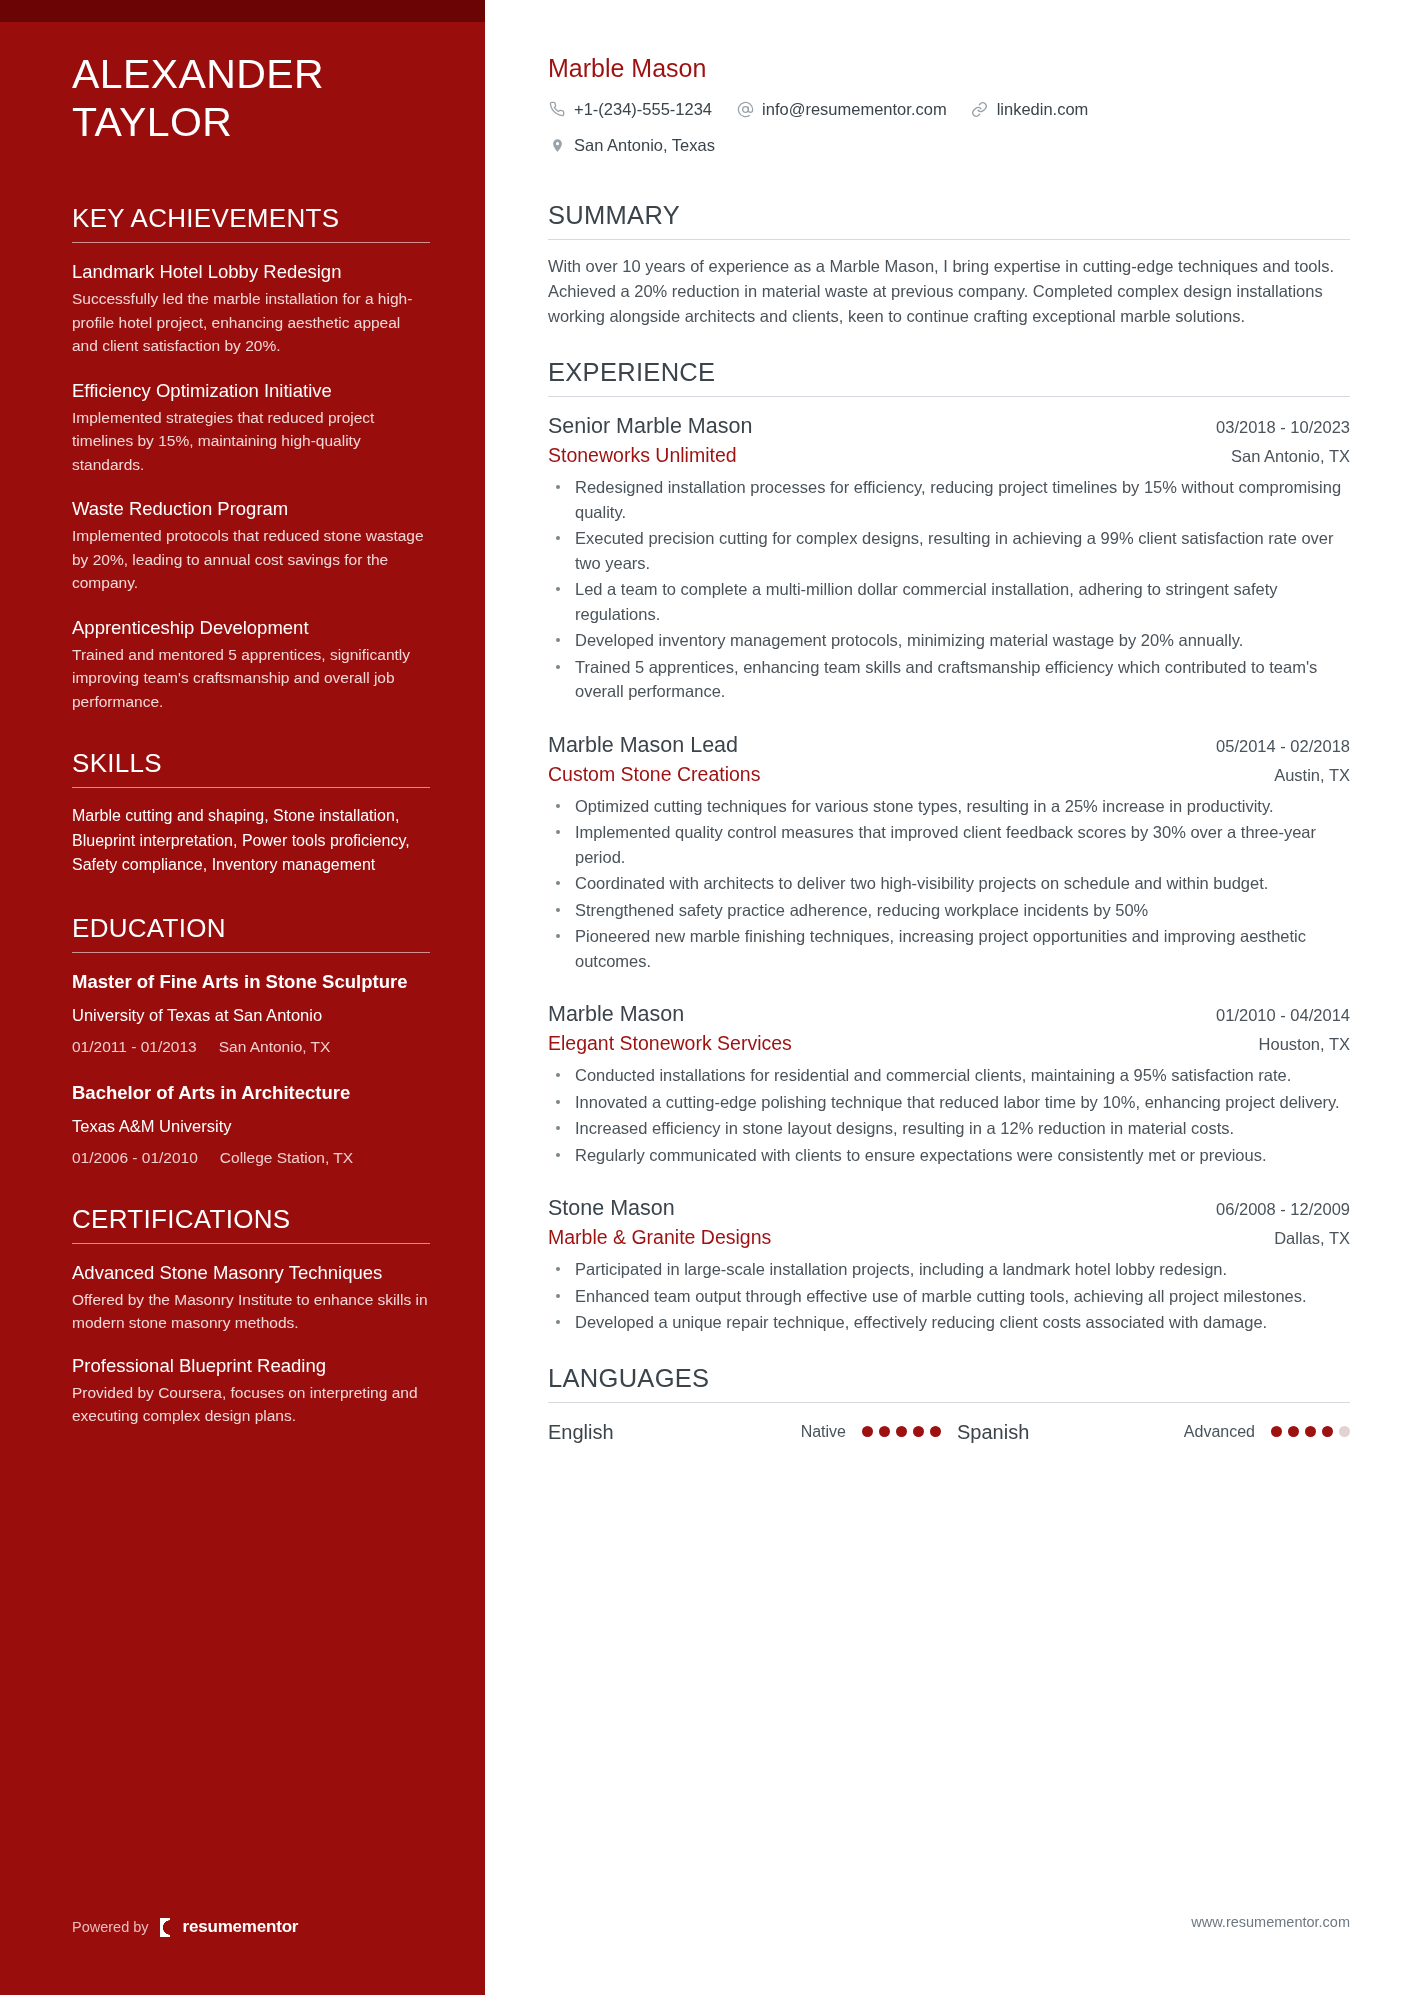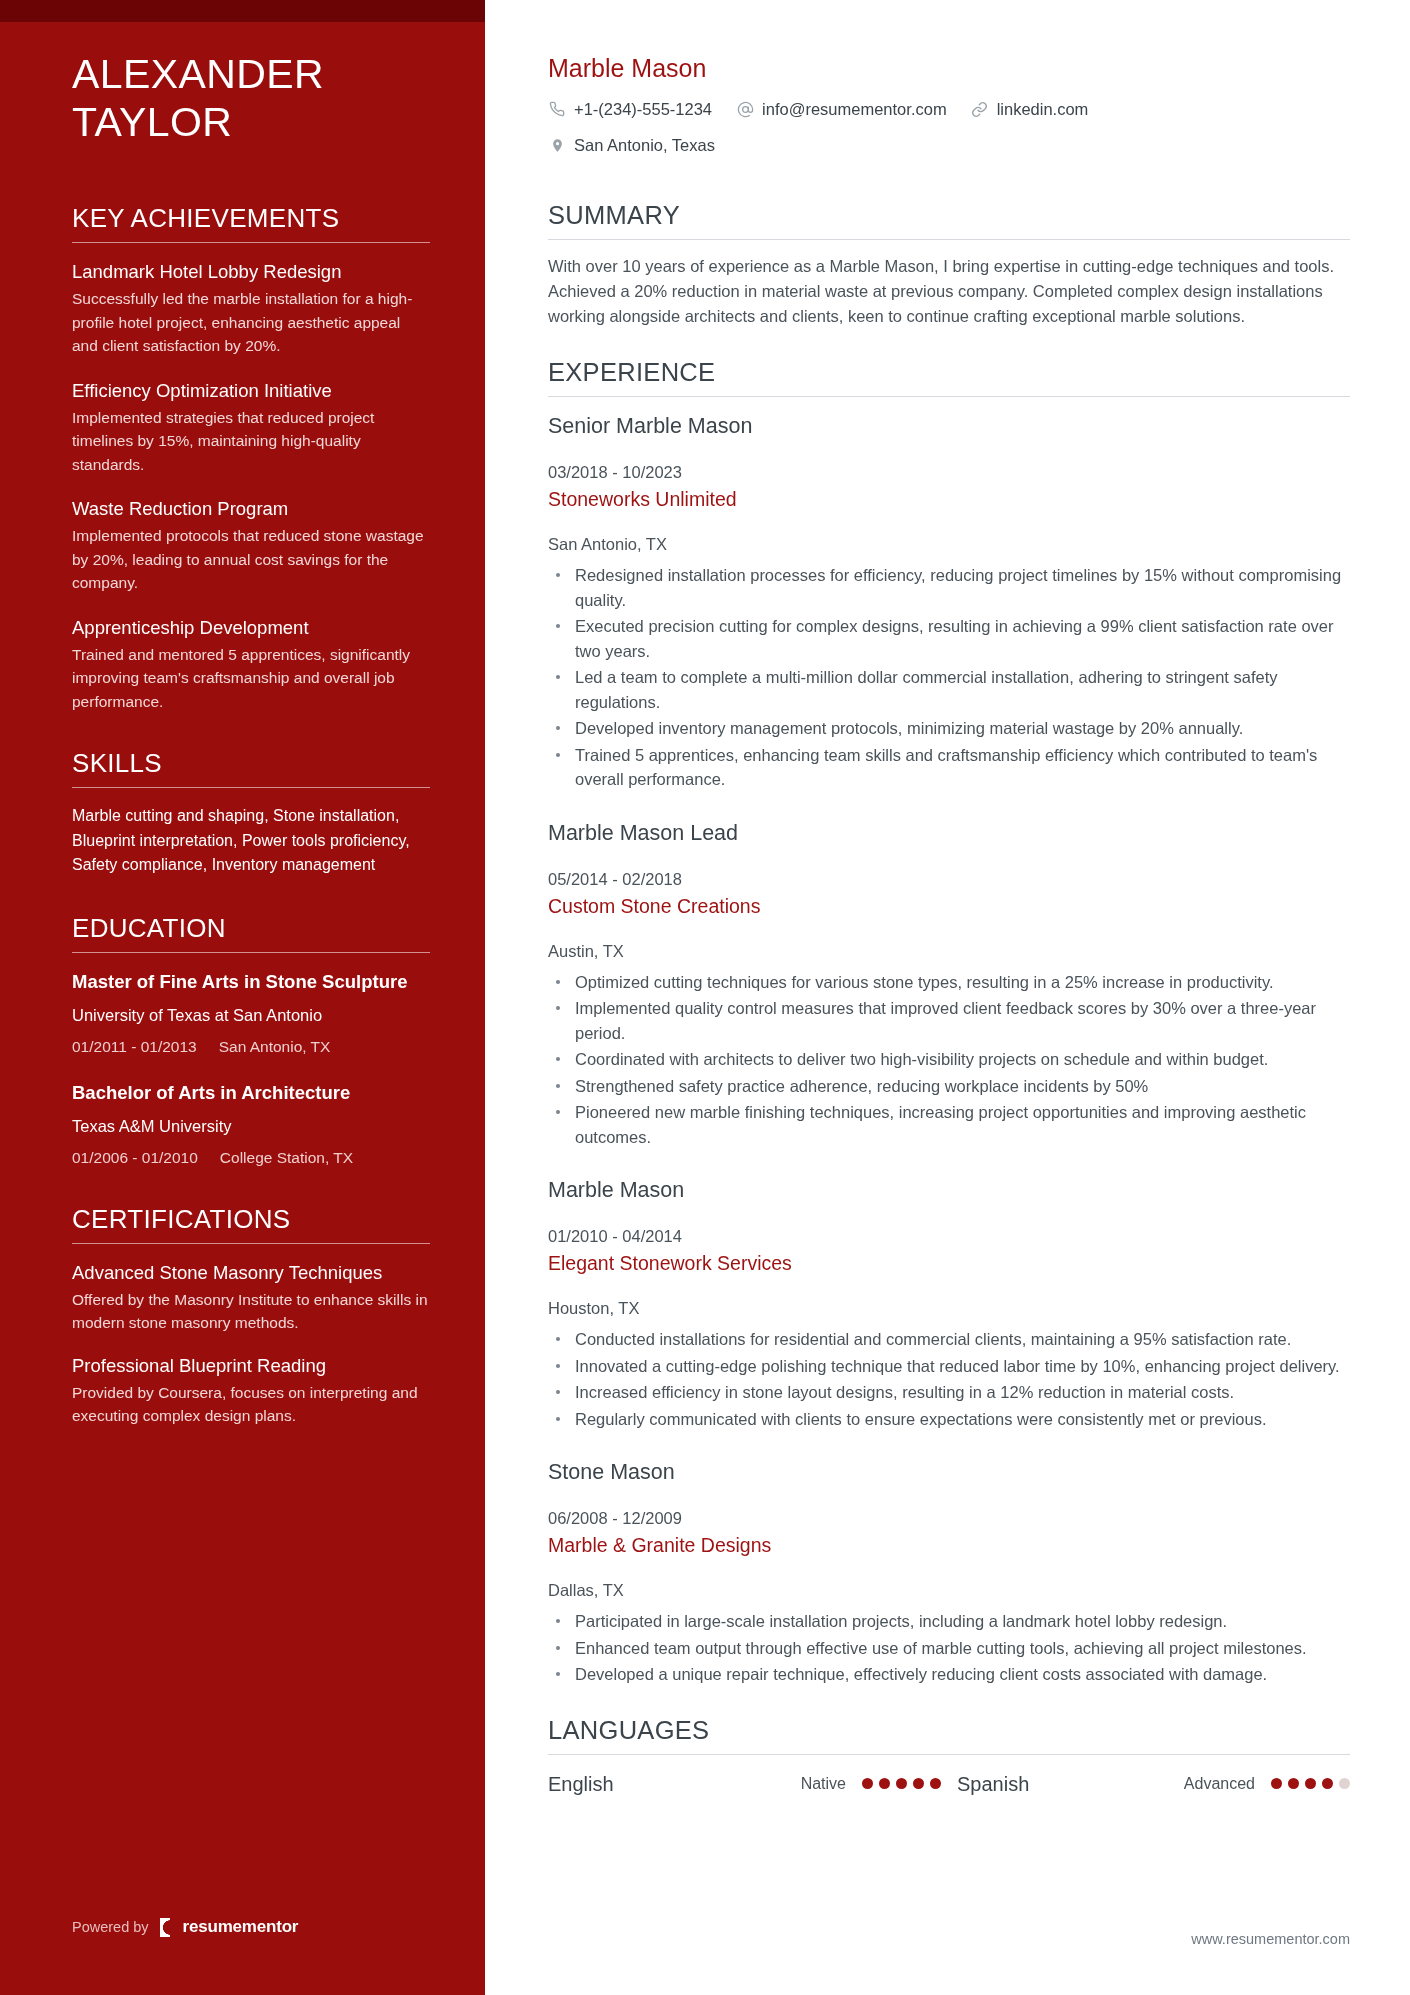--- a/index.html
+++ b/index.html
@@ -202,22 +202,20 @@
   .summary-text {
     font-size: 16.5px;
     line-height: 25px;
     color: #4a535a;
   }
   .job { margin-bottom: 26px; }
   .job-row {
     display: flex;
     justify-content: space-between;
     align-items: baseline;
-    gap: 18px;
-    flex-direction: column;
   }
   .job-title {
     font-size: 21.5px;
     line-height: 30px;
     color: #3b444b;
   }
   .job-dates {
     font-size: 16.5px;
     line-height: 26px;
     color: #4a535a;
@@ -280,21 +278,21 @@
   .dots { display: flex; gap: 6px; align-items: center; }
   .dot {
     width: 11px; height: 11px; border-radius: 50%;
     background: #9e1111;
   }
   .dot.empty { background: #e2d3d3; }
 
   .main-footer {
     position: absolute;
     right: 60px;
-    bottom: 48px;
+    bottom: 65px;
     font-size: 14.5px;
     color: #6f7880;
   }
 </style>
 </head>
 <body>
 
 <div class="page">
 
   <aside class="sidebar">

